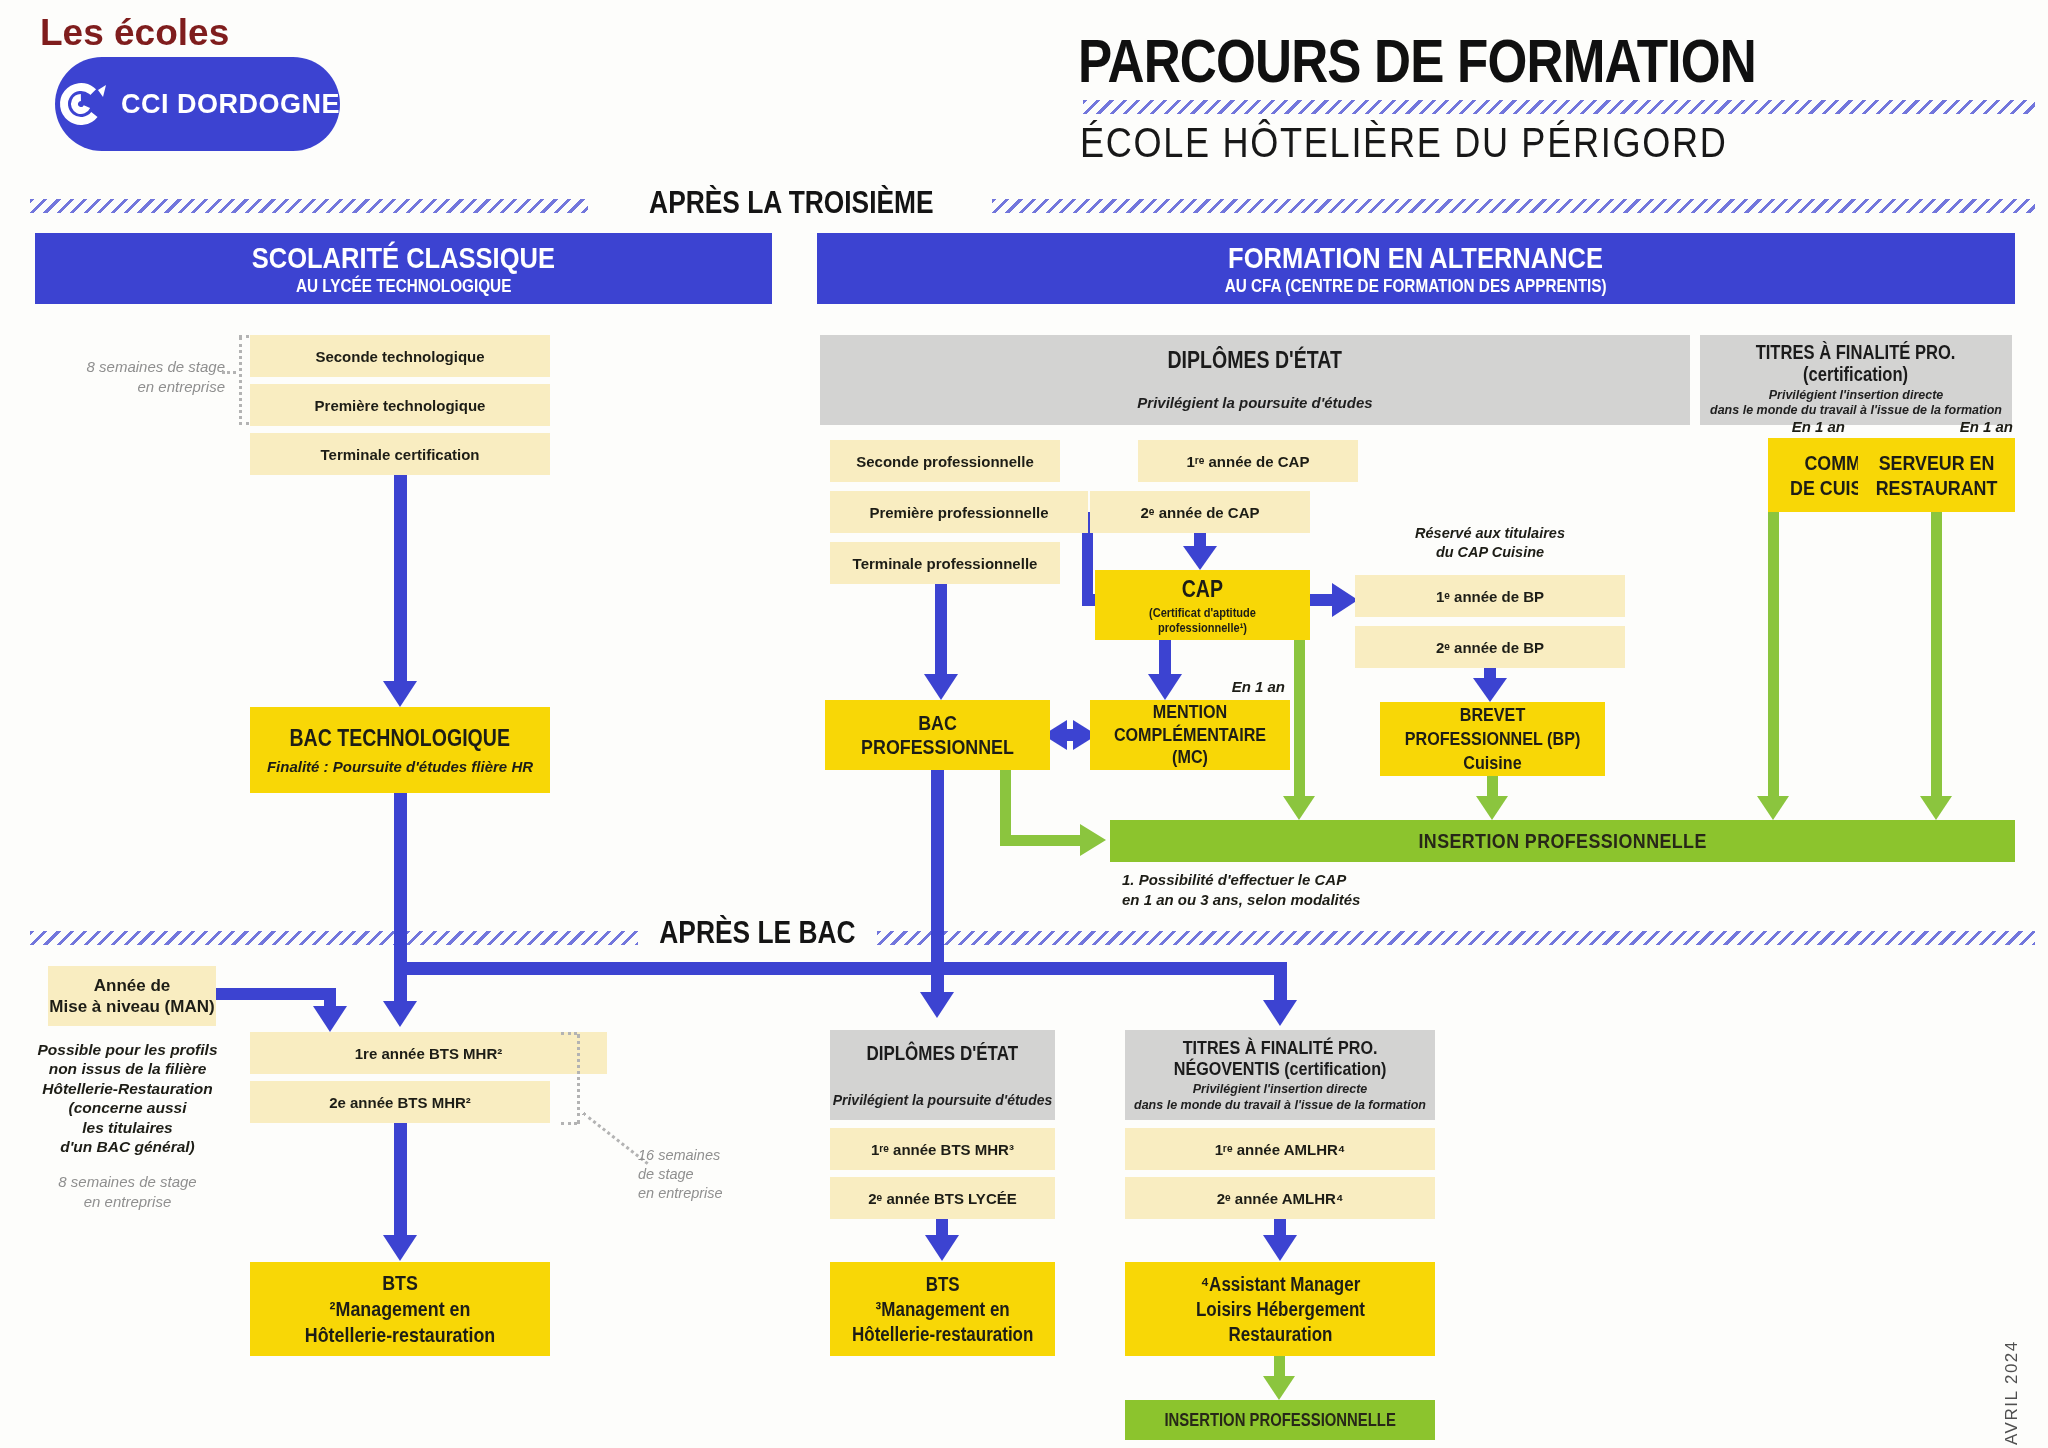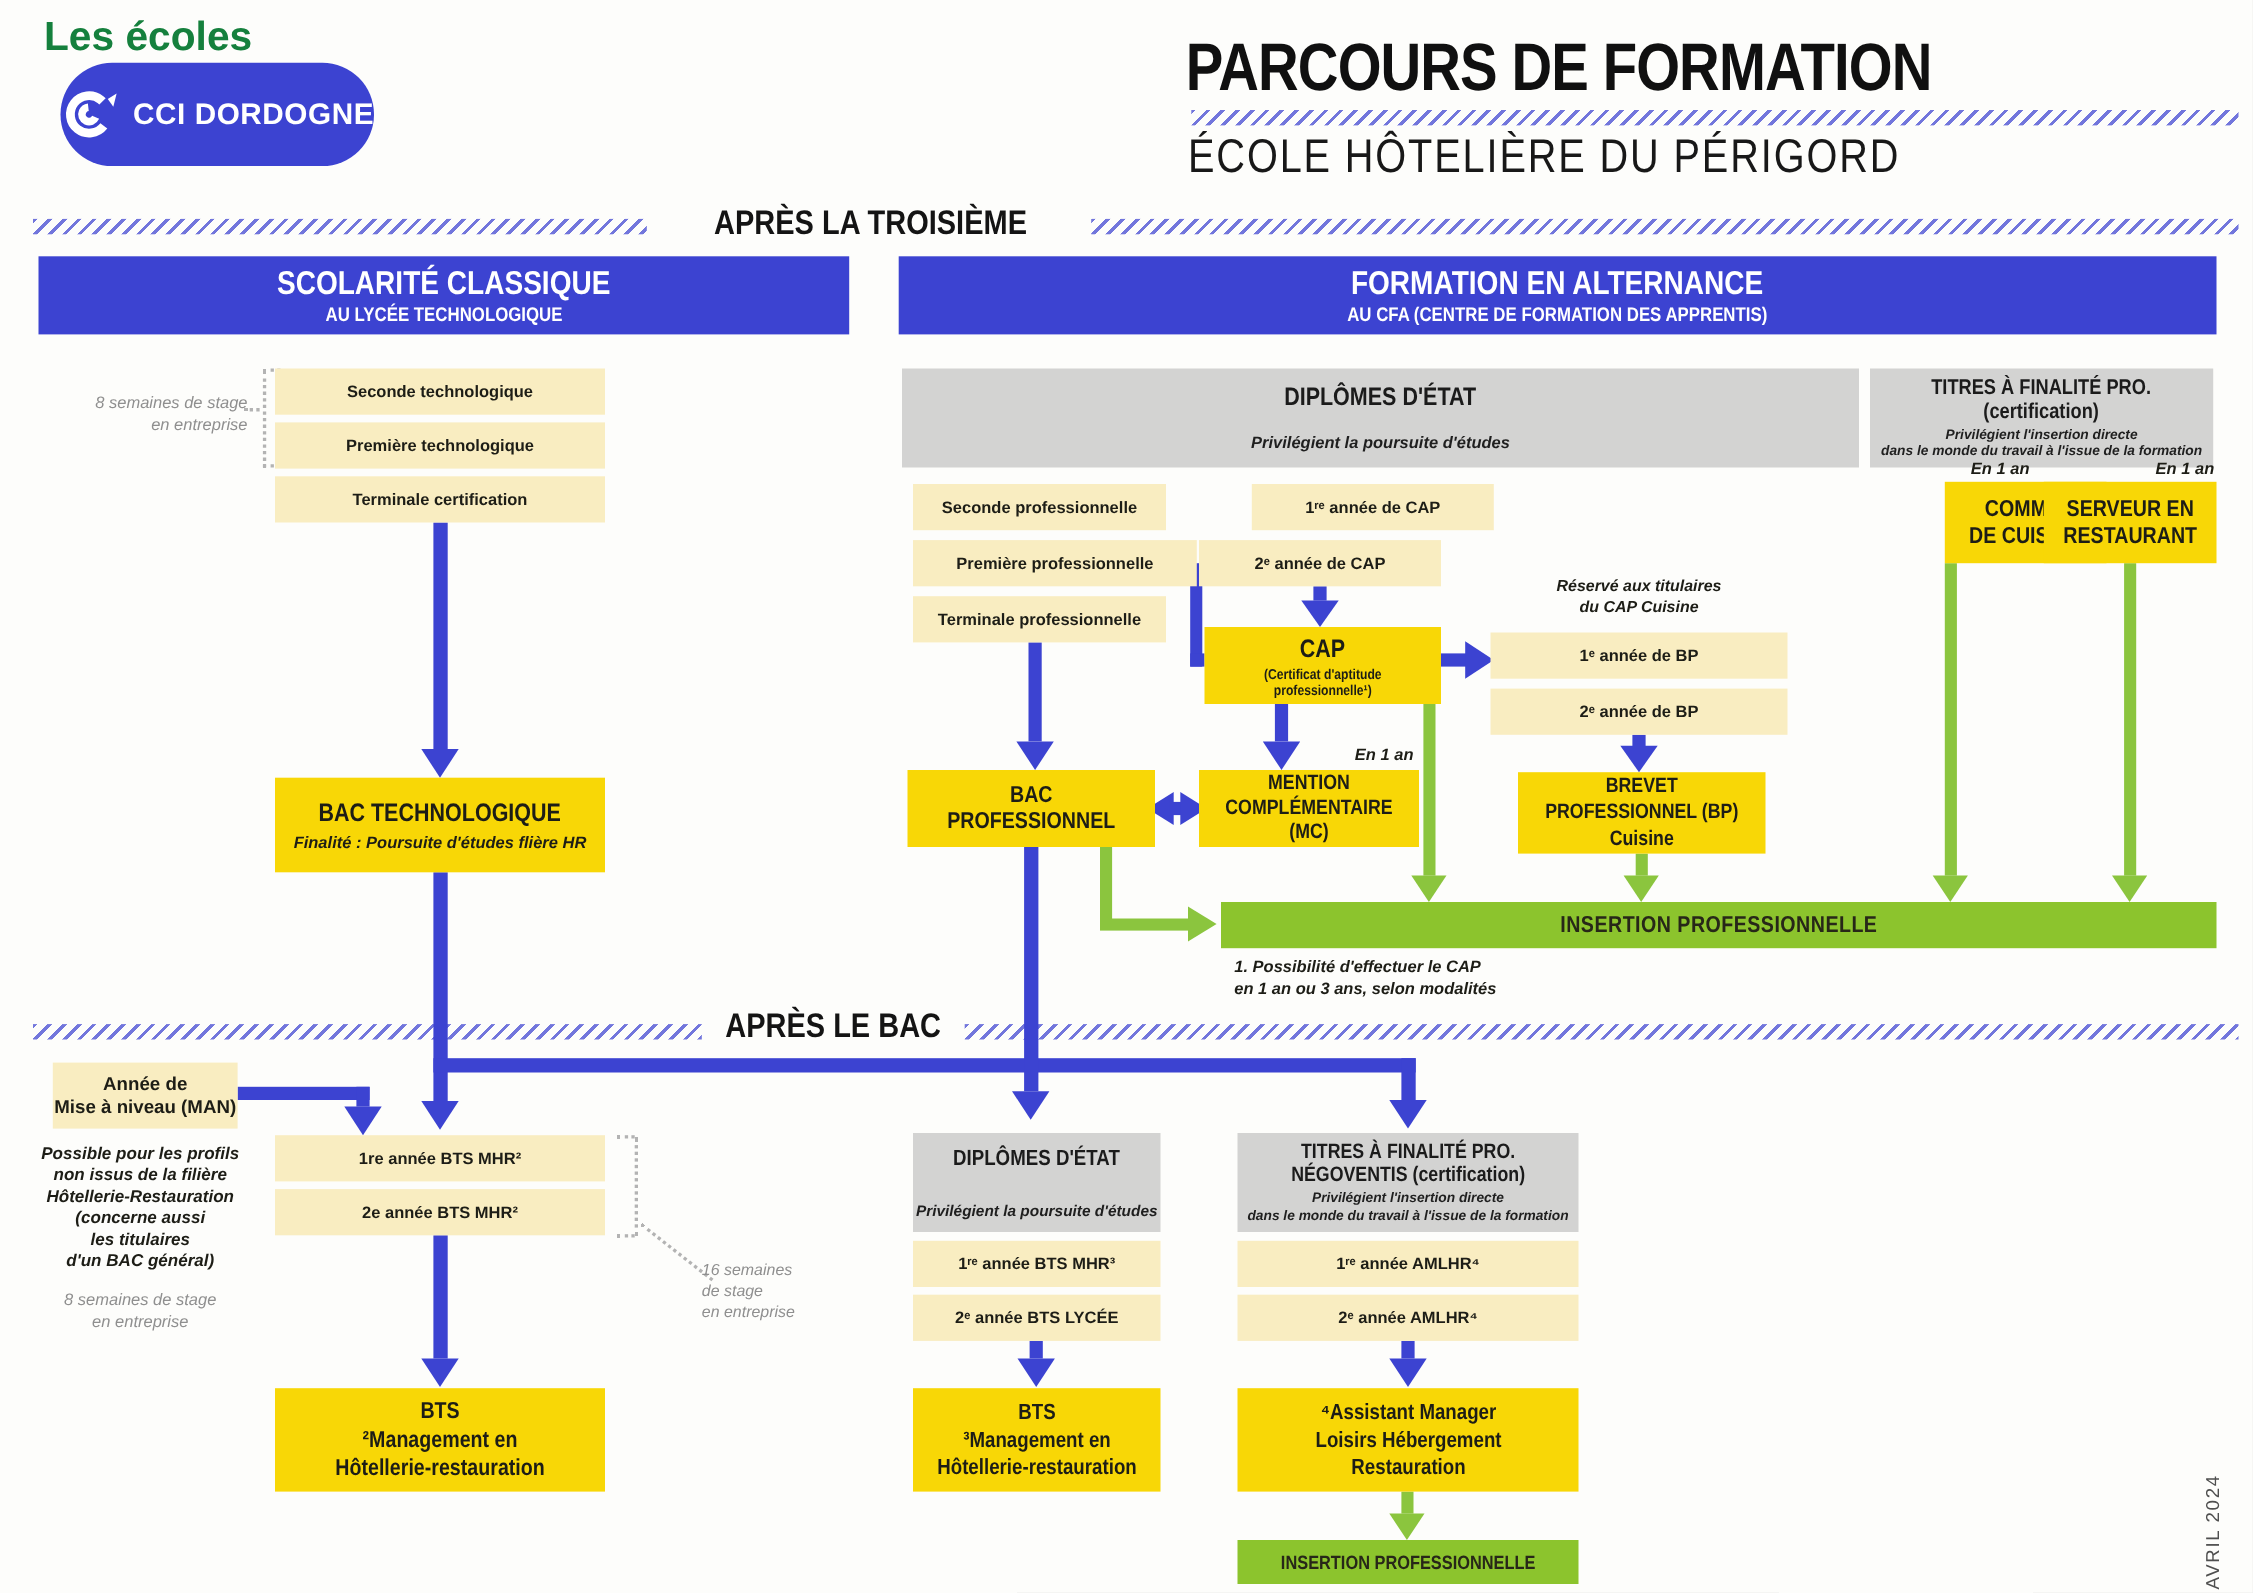--- a/index.html
+++ b/index.html
@@ -45,21 +45,21 @@
   .banner .t2{font-size:18px;font-weight:700;margin-top:2px;}
   .gtitle{font-weight:800;color:#1b1b1b;line-height:1.15;}
   .gnote{font-style:italic;font-weight:600;color:#1f1f1f;}
   .boxlbl{font-size:15px;font-weight:700;color:var(--ink);}
 </style>
 </head>
 <body>
 
 <div id="canvas">
 
-  <div class="a" style="left:40px;top:12px;font-size:37px;font-weight:800;color:#15803d;">Les écoles</div>
+  <div class="a" style="left:40px;top:12px;font-size:37px;font-weight:800;color:#7f1d1d;">Les écoles</div>
 
   <div class="a flex" style="left:55px;top:57px;width:285px;height:94px;border-radius:47px;background:var(--blue);gap:12px;">
     <span style="display:inline-flex;">
       <svg width="54" height="54" viewBox="0 0 54 54">
         <g fill="none" stroke="#ffffff">
           <circle cx="26" cy="27" r="17" stroke-width="8" stroke-dasharray="82 26" transform="rotate(38 26 27)"></circle>
           <circle cx="26" cy="27" r="6.5" stroke-width="7" stroke-dasharray="27 14" transform="rotate(24 26 27)"></circle>
         </g>
         <path d="M43 13 l8 -5 -3 12 z" fill="#ffffff"></path>
       </svg>
@@ -249,21 +249,21 @@
     </div>
   <div class="a it b7 ink pre" style="left:25px;top:1040px;width:205px;font-size:15.5px;line-height:1.25;text-align:center;">Possible pour les profils
 non issus de la filière
 Hôtellerie-Restauration
 (concerne aussi
 les titulaires
 d'un BAC général)</div>
   <div class="a it gi pre" style="left:25px;top:1172px;width:205px;font-size:15px;line-height:1.3;text-align:center;">8 semaines de stage
 en entreprise</div>
 
-  <div class="a pale flex" style="left:250px;top:1032px;width:300px;height:42px;">
+  <div class="a pale flex" style="left:250px;top:1032px;width:357px;height:42px;">
     <span class="boxlbl">1re année BTS MHR²</span>
     </div>
   <div class="a pale flex" style="left:250px;top:1081px;width:300px;height:42px;">
     <span class="boxlbl">2e année BTS MHR²</span>
     </div>
 
   <div class="a dotv" style="left:577px;top:1034px;height:90px;width:0;"></div>
   <div class="a doth" style="left:561px;top:1032px;width:16px;height:0;"></div>
   <div class="a doth" style="left:561px;top:1122px;width:16px;height:0;"></div>
   <div class="a doth" style="left:584px;top:1112px;width:82px;height:0;transform:rotate(38deg);transform-origin:0 0;"></div>

